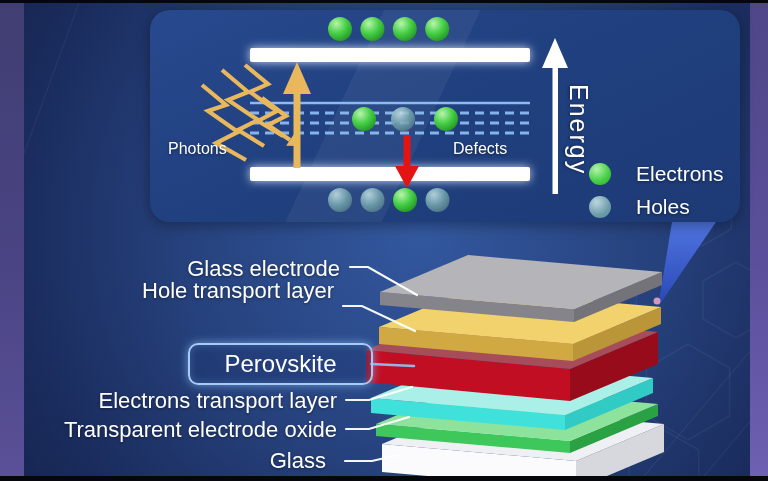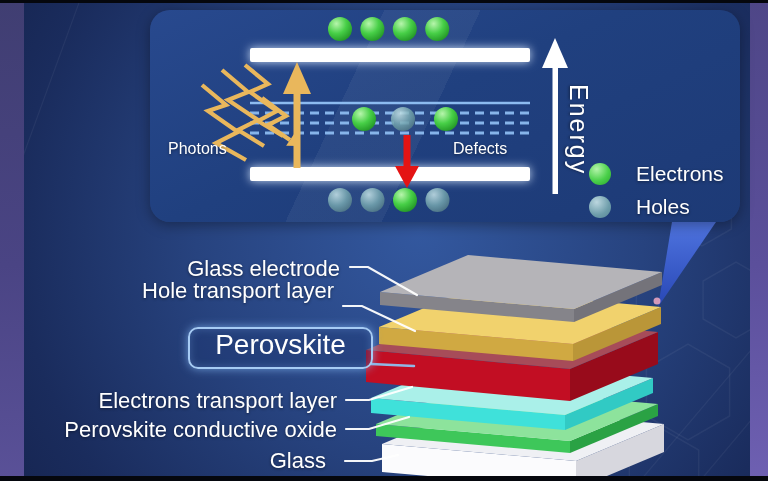--- a/index.html
+++ b/index.html
@@ -30,23 +30,23 @@
   .dot{width:22px;height:22px;border-radius:50%;flex:0 0 auto;}
   .dot.e{background:radial-gradient(circle at 35% 28%,#b4f4aa,#4ad04a 55%,#2aa32c);}
   .dot.h{background:radial-gradient(circle at 35% 28%,#c9e4e8,#74a5ae 60%,#5d8d97);opacity:.92;}
   
   .layer-lbl{position:absolute;font-size:22px;white-space:nowrap;z-index:5;text-shadow:0 1px 3px rgba(0,0,0,.45);}
   .metal{right:428px;top:256px;}
   .htl{right:434px;top:278px;}
   .etl{right:431px;top:388px;}
   .tco{right:431px;top:417px;}
   .glass{right:442px;top:448px;}
-  .pbox{position:absolute;left:188px;top:327px;width:181px;height:38px;z-index:5;
-    border:2.5px solid #a6cbf4;border-radius:10px;display:flex;justify-content:center;
-    font-size:28px;background:rgba(25,50,110,.3);
+  .pbox{position:absolute;left:188px;top:343px;width:181px;height:38px;z-index:5;
+    border:2.5px solid #a6cbf4;border-radius:10px;display:flex;align-items:center;justify-content:center;
+    font-size:24px;background:rgba(25,50,110,.3);
     box-shadow:0 0 10px rgba(130,180,240,.75), inset 0 0 8px rgba(130,180,240,.3);}
 </style>
 </head>
 <body>
 
 <div class="stage">
 
   <svg class="deco" id="deco-svg" viewBox="0 0 768 481">
       <polygon points="636.3730669589464,331 600,352 563.6269330410536,331 563.6269330410536,289 600,268 636.3730669589464,289" fill="none" stroke="rgba(255,255,255,0.05)" stroke-width="1.5"></polygon>
       <polygon points="729.569219381653,416 688,440 646.430780618347,416 646.430780618347,368 688,344 729.569219381653,368" fill="none" stroke="rgba(255,255,255,0.05)" stroke-width="1.5"></polygon>
@@ -196,18 +196,18 @@
       <span>Holes</span>
     </div>
   </div>
 
   <div class="layer-lbl metal">Glass electrode</div>
   <div class="layer-lbl htl">Hole transport layer</div>
   <div class="pbox">
     <span>Perovskite</span>
   </div>
   <div class="layer-lbl etl">Electrons transport layer</div>
-  <div class="layer-lbl tco">Perovskite conductive oxide</div>
+  <div class="layer-lbl tco">Transparent electrode oxide</div>
   <div class="layer-lbl glass">Glass</div>
 
   <div class="edge-top"></div>
   <div class="edge-bottom"></div>
 </div>
 
 </body></html>

